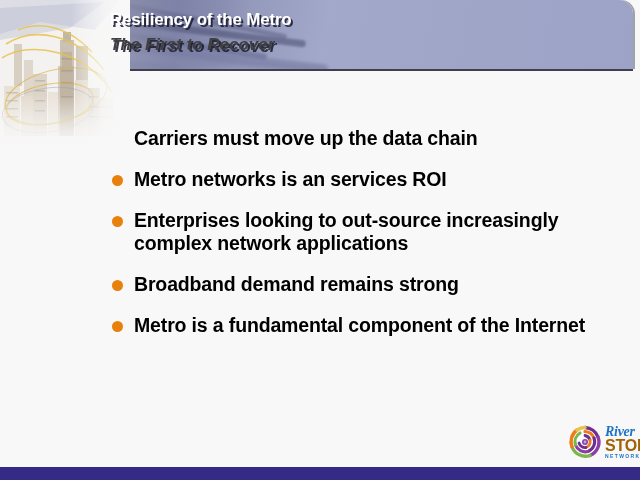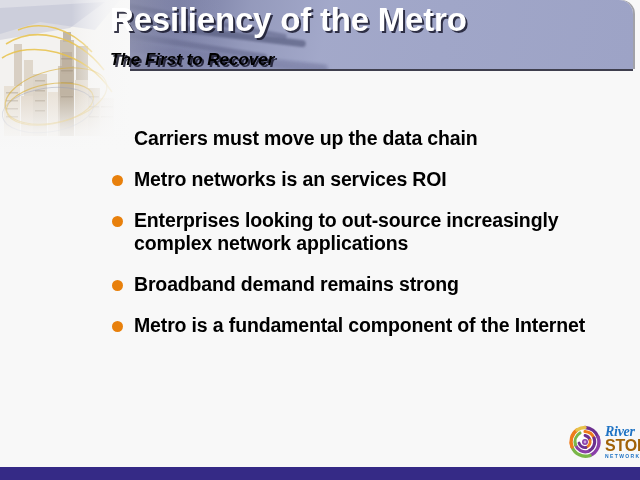--- a/index.html
+++ b/index.html
@@ -66,35 +66,35 @@
     pointer-events: none;
   }
 
   .title-block {
     position: absolute;
     left: 110px;
     top: 6px;
     z-index: 6;
   }
   .slide-title {
-    font-size: 33px;
+    font-size: 17px;
     font-weight: bold;
     color: #ffffff;
     letter-spacing: -0.2px;
     line-height: 28px;
     text-shadow: 2px 2px 0 rgba(25,25,45,0.85);
     white-space: nowrap;
   }
   .slide-subtitle {
     font-size: 17px;
     font-weight: bold;
     font-style: italic;
-    color: #000000;
+    color: #404040;
     line-height: 20px;
-    margin-top: 16px;
+    margin-top: 1px;
     text-shadow: 2px 2px 0 rgba(25,25,45,0.85);
     white-space: nowrap;
   }
 
   
   .city-art {
     position: absolute;
     left: 0;
     top: 0;
     width: 130px;

